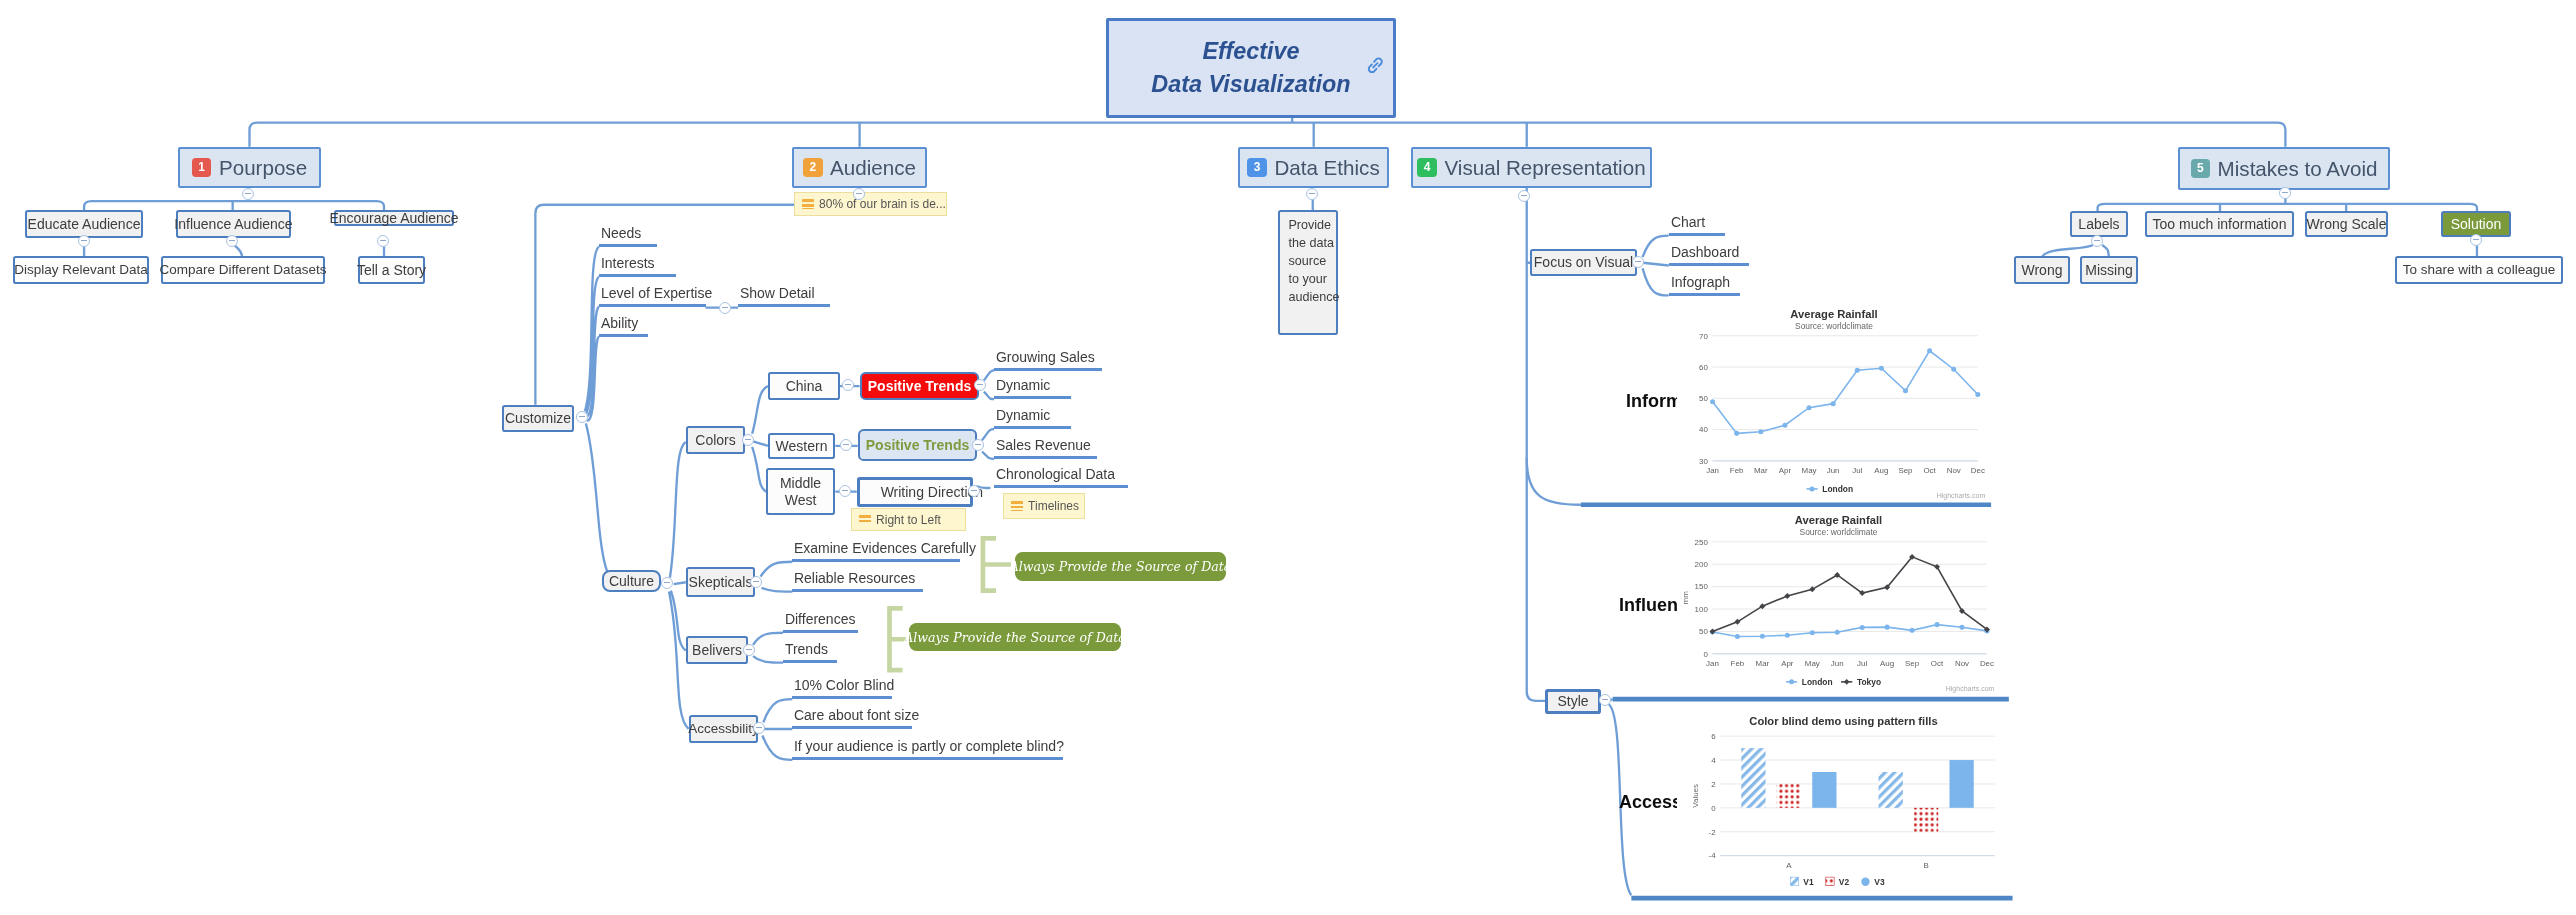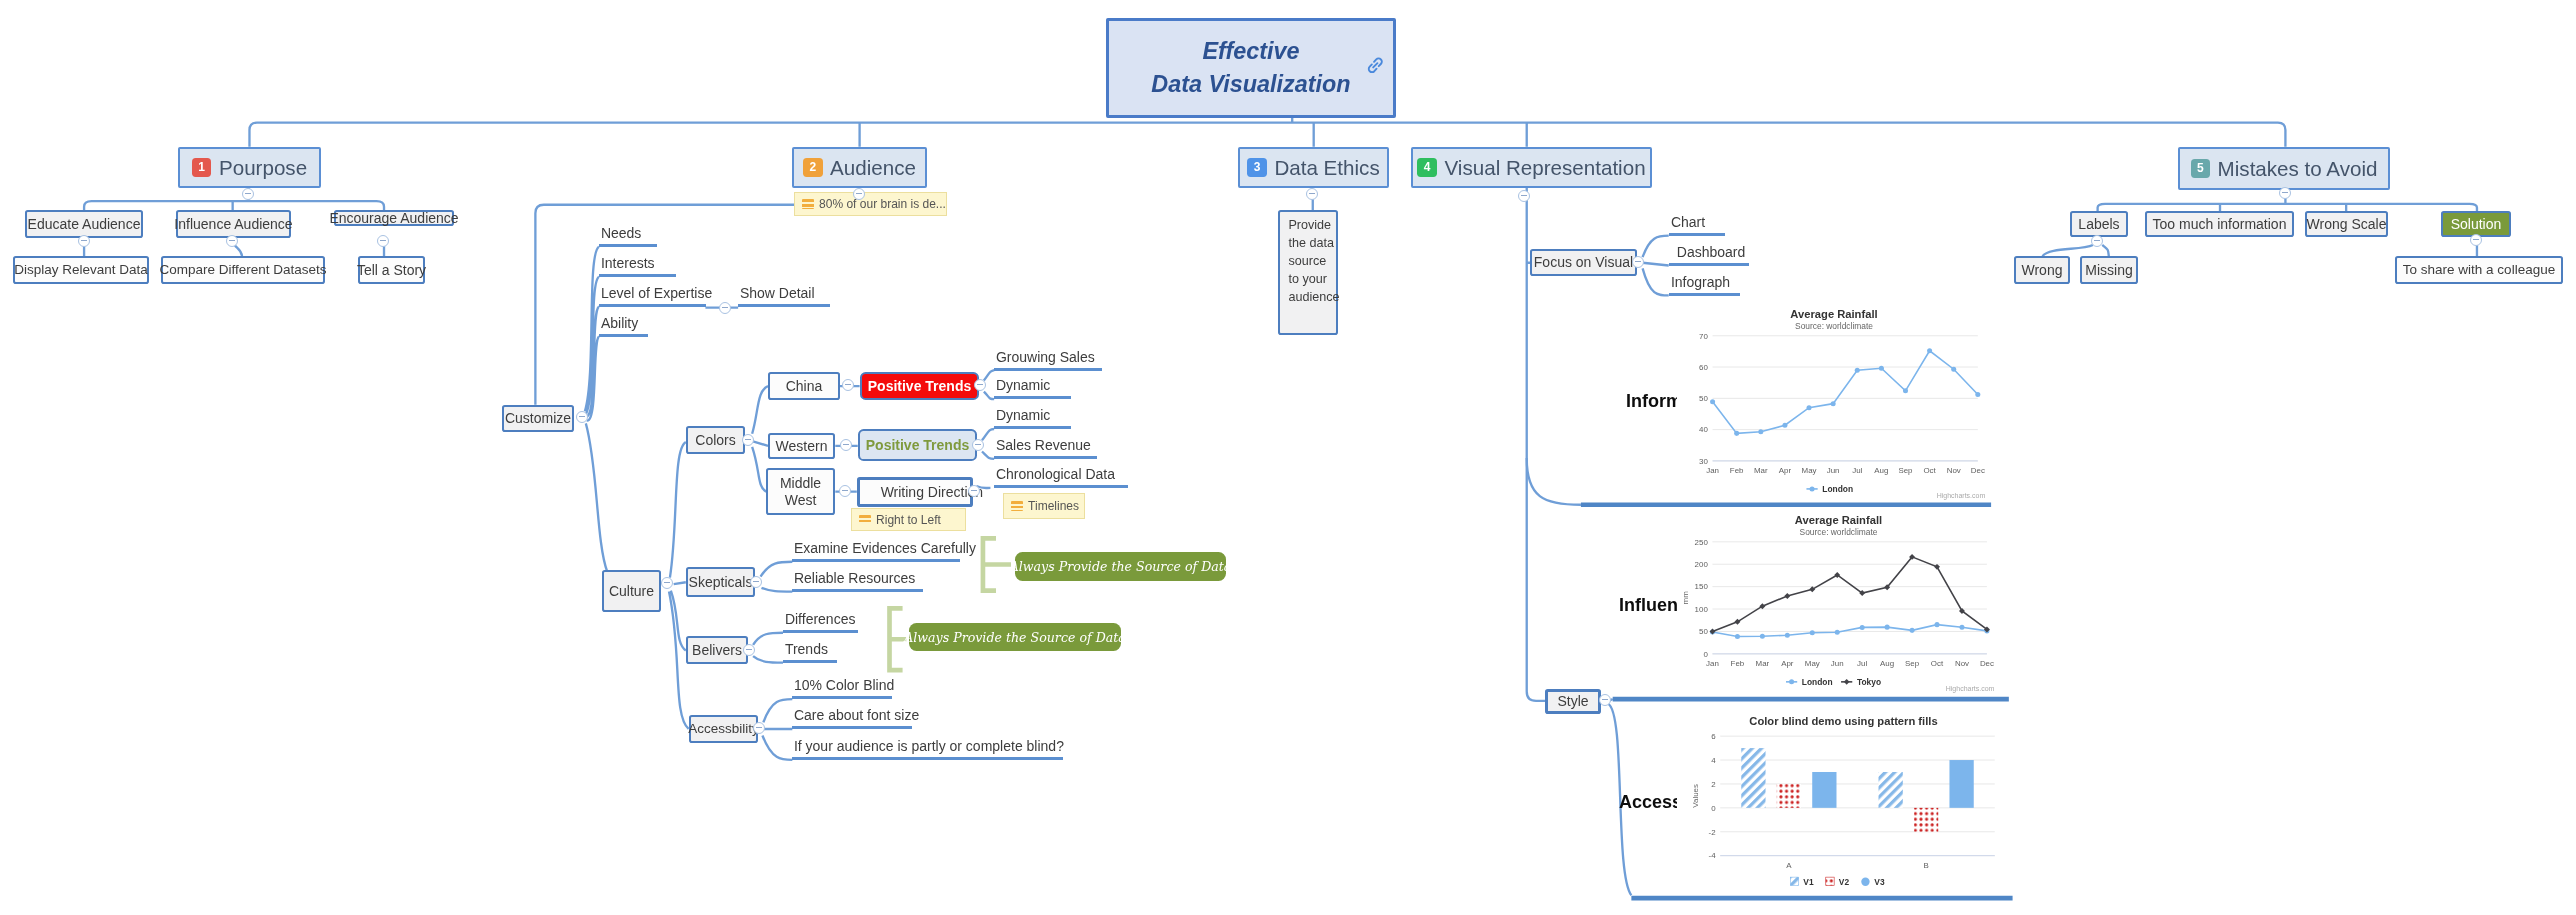--- a/index.html
+++ b/index.html
@@ -126,21 +126,21 @@
   <div class="node" style="left:358px;top:256px;width:67px;height:28px;">Tell a Story</div>
 
   <div class="node ethics" style="left:1278px;top:210px;width:60px;height:125px;">Provide the data source to your audience</div>
 
   <div class="node gray" style="left:502px;top:405px;width:72px;height:27px;">Customize</div>
   <div class="ln" style="left:599px;top:225px;width:58px;">Needs</div>
   <div class="ln" style="left:599px;top:255px;width:77px;">Interests</div>
   <div class="ln" style="left:599px;top:285px;width:107px;">Level of Expertise</div>
   <div class="ln" style="left:738px;top:285px;width:92px;">Show Detail</div>
   <div class="ln" style="left:599px;top:315px;width:49px;">Ability</div>
-  <div class="node gray" style="left:602px;top:570px;width:59px;height:42px;">Culture</div>
+  <div class="node gray" style="left:602px;top:570px;width:59px;height:22px;border-radius:8px;">Culture</div>
 
   <div class="node gray" style="left:686px;top:426px;width:59px;height:28px;">Colors</div>
   <div class="node" style="left:768px;top:372px;width:72px;height:28px;">China</div>
   <div class="node red" style="left:860px;top:372px;width:119px;height:28px;">Positive Trends</div>
   <div class="ln" style="left:994px;top:349px;width:108px;">Grouwing Sales</div>
   <div class="ln" style="left:994px;top:377px;width:77px;">Dynamic</div>
   <div class="node" style="left:768px;top:433px;width:67px;height:26px;">Western</div>
   <div class="node ptg" style="left:858px;top:429px;width:119px;height:32px;">Positive Trends</div>
   <div class="ln" style="left:994px;top:407px;width:77px;">Dynamic</div>
   <div class="ln" style="left:994px;top:437px;width:103px;">Sales Revenue</div>
@@ -172,21 +172,21 @@
   <div class="ln" style="left:783px;top:641px;width:54px;">Trends</div>
   <div class="callout" style="left:909px;top:623px;width:212px;height:28px;">Always Provide the  Source of Data</div>
 
   <div class="node gray" style="left:689px;top:715px;width:69px;height:28px;font-size:13.5px;">Accessbility</div>
   <div class="ln" style="left:792px;top:677px;width:100px;">10% Color Blind</div>
   <div class="ln" style="left:792px;top:707px;width:120px;">Care about font size</div>
   <div class="ln" style="left:792px;top:738px;width:271px;">If your audience is partly or complete blind?</div>
 
   <div class="node gray" style="left:1530px;top:249px;width:107px;height:27px;">Focus on Visual</div>
   <div class="ln" style="left:1669px;top:214px;width:56px;">Chart</div>
-  <div class="ln" style="left:1669px;top:244px;width:80px;text-align:right;">Dashboard</div>
+  <div class="ln" style="left:1669px;top:244px;width:80px;">Dashboard</div>
   <div class="ln" style="left:1669px;top:274px;width:71px;">Infograph</div>
   <div class="node gray" style="left:1545px;top:689px;width:56px;height:25px;border-width:3.3px;">Style</div>
 
   <div class="blabel" style="left:1626px;top:391px;">Inform</div>
   <div class="blabel" style="left:1619px;top:595px;">Influence</div>
   <div class="blabel" style="left:1619px;top:792px;">Accessbility</div>
 
   <div class="chart" style="left:1677px;top:304px;width:314px;height:198px;"><svg width="314" height="198" viewBox="0 0 336 212">
         <text x="168" y="15" text-anchor="middle" font-size="12" font-weight="600" fill="#333">Average Rainfall</text>
         <text x="168" y="27" text-anchor="middle" font-size="9" fill="#666">Source: worldclimate</text>

